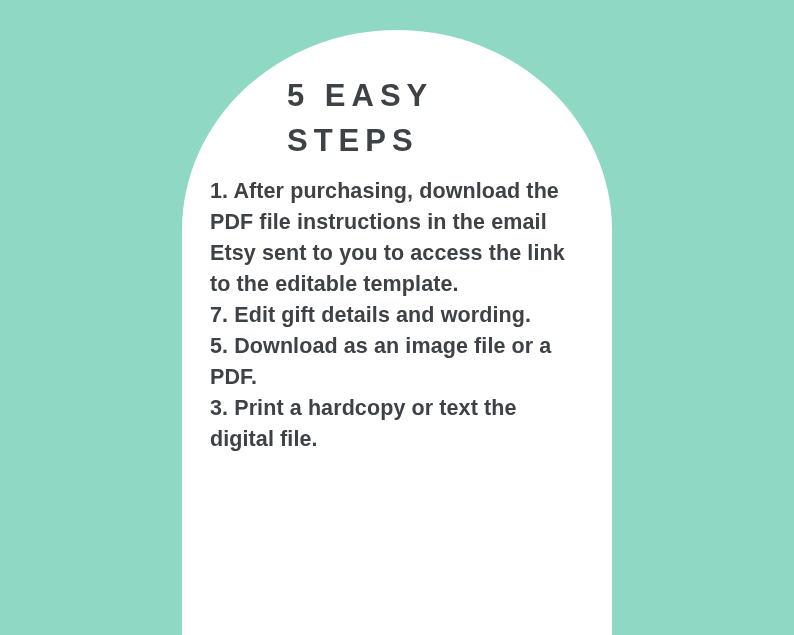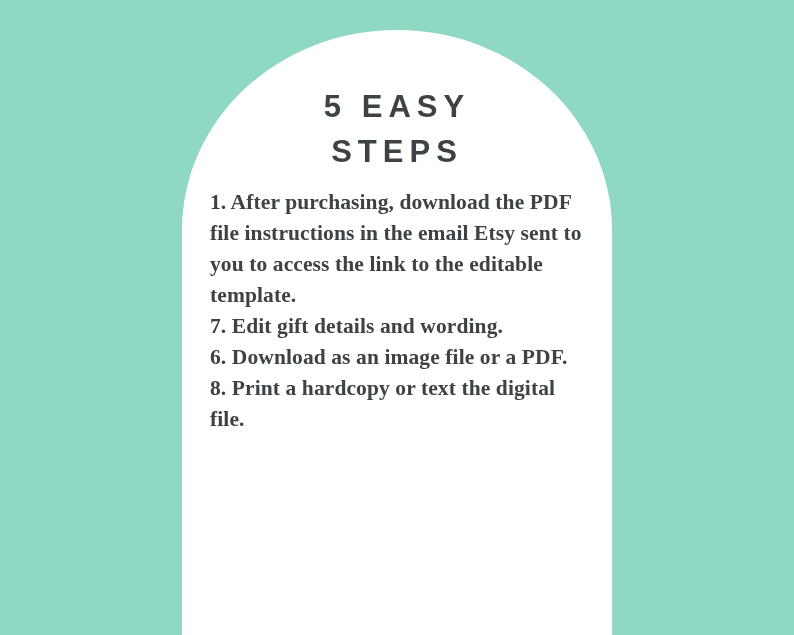--- a/index.html
+++ b/index.html
@@ -26,51 +26,49 @@
     top: 30px;
     width: 430px;
     height: 605px;
     background: #ffffff;
     border-top-left-radius: 215px 200px;
     border-top-right-radius: 215px 200px;
     box-sizing: border-box;
     padding: 44px 26px 0 26px;
   }
   #title {
-    text-align: center;
     color: #3d4246;
     font-size: 31px;
     font-weight: bold;
     letter-spacing: 6px;
     line-height: 1.45;
-    margin: 11px auto 12px auto;
+    margin: 0 auto 12px auto;
     width: 220px;
   }
   #steps {
     margin: 0;
     padding: 0;
     list-style: none;
-    font-family: Liberation Serif, serif;
   }
   #steps li {
     color: #3d4246;
     font-size: 21.5px;
     font-weight: bold;
     line-height: 1.44;
     letter-spacing: 0.1px;
     margin: 0 0 0 0;
     padding: 0 2px;
   }
 </style>
 </head>
 <body>
 
 <div id="canvas">
   <div id="arch">
     <div id="title">5 EASY STEPS</div>
     <ul id="steps">
       <li>1. After purchasing, download the PDF file instructions in the email Etsy sent to you to access the link to the editable template.</li>
       <li>7. Edit gift details and wording.</li>
-      <li>6. Download as an image file or a PDF.</li>
-      <li>8. Print a hardcopy or text the digital file.</li>
+      <li>5. Download as an image file or a PDF.</li>
+      <li>3. Print a hardcopy or text the digital file.</li>
     </ul>
   </div>
 </div>
 
 </body></html>

